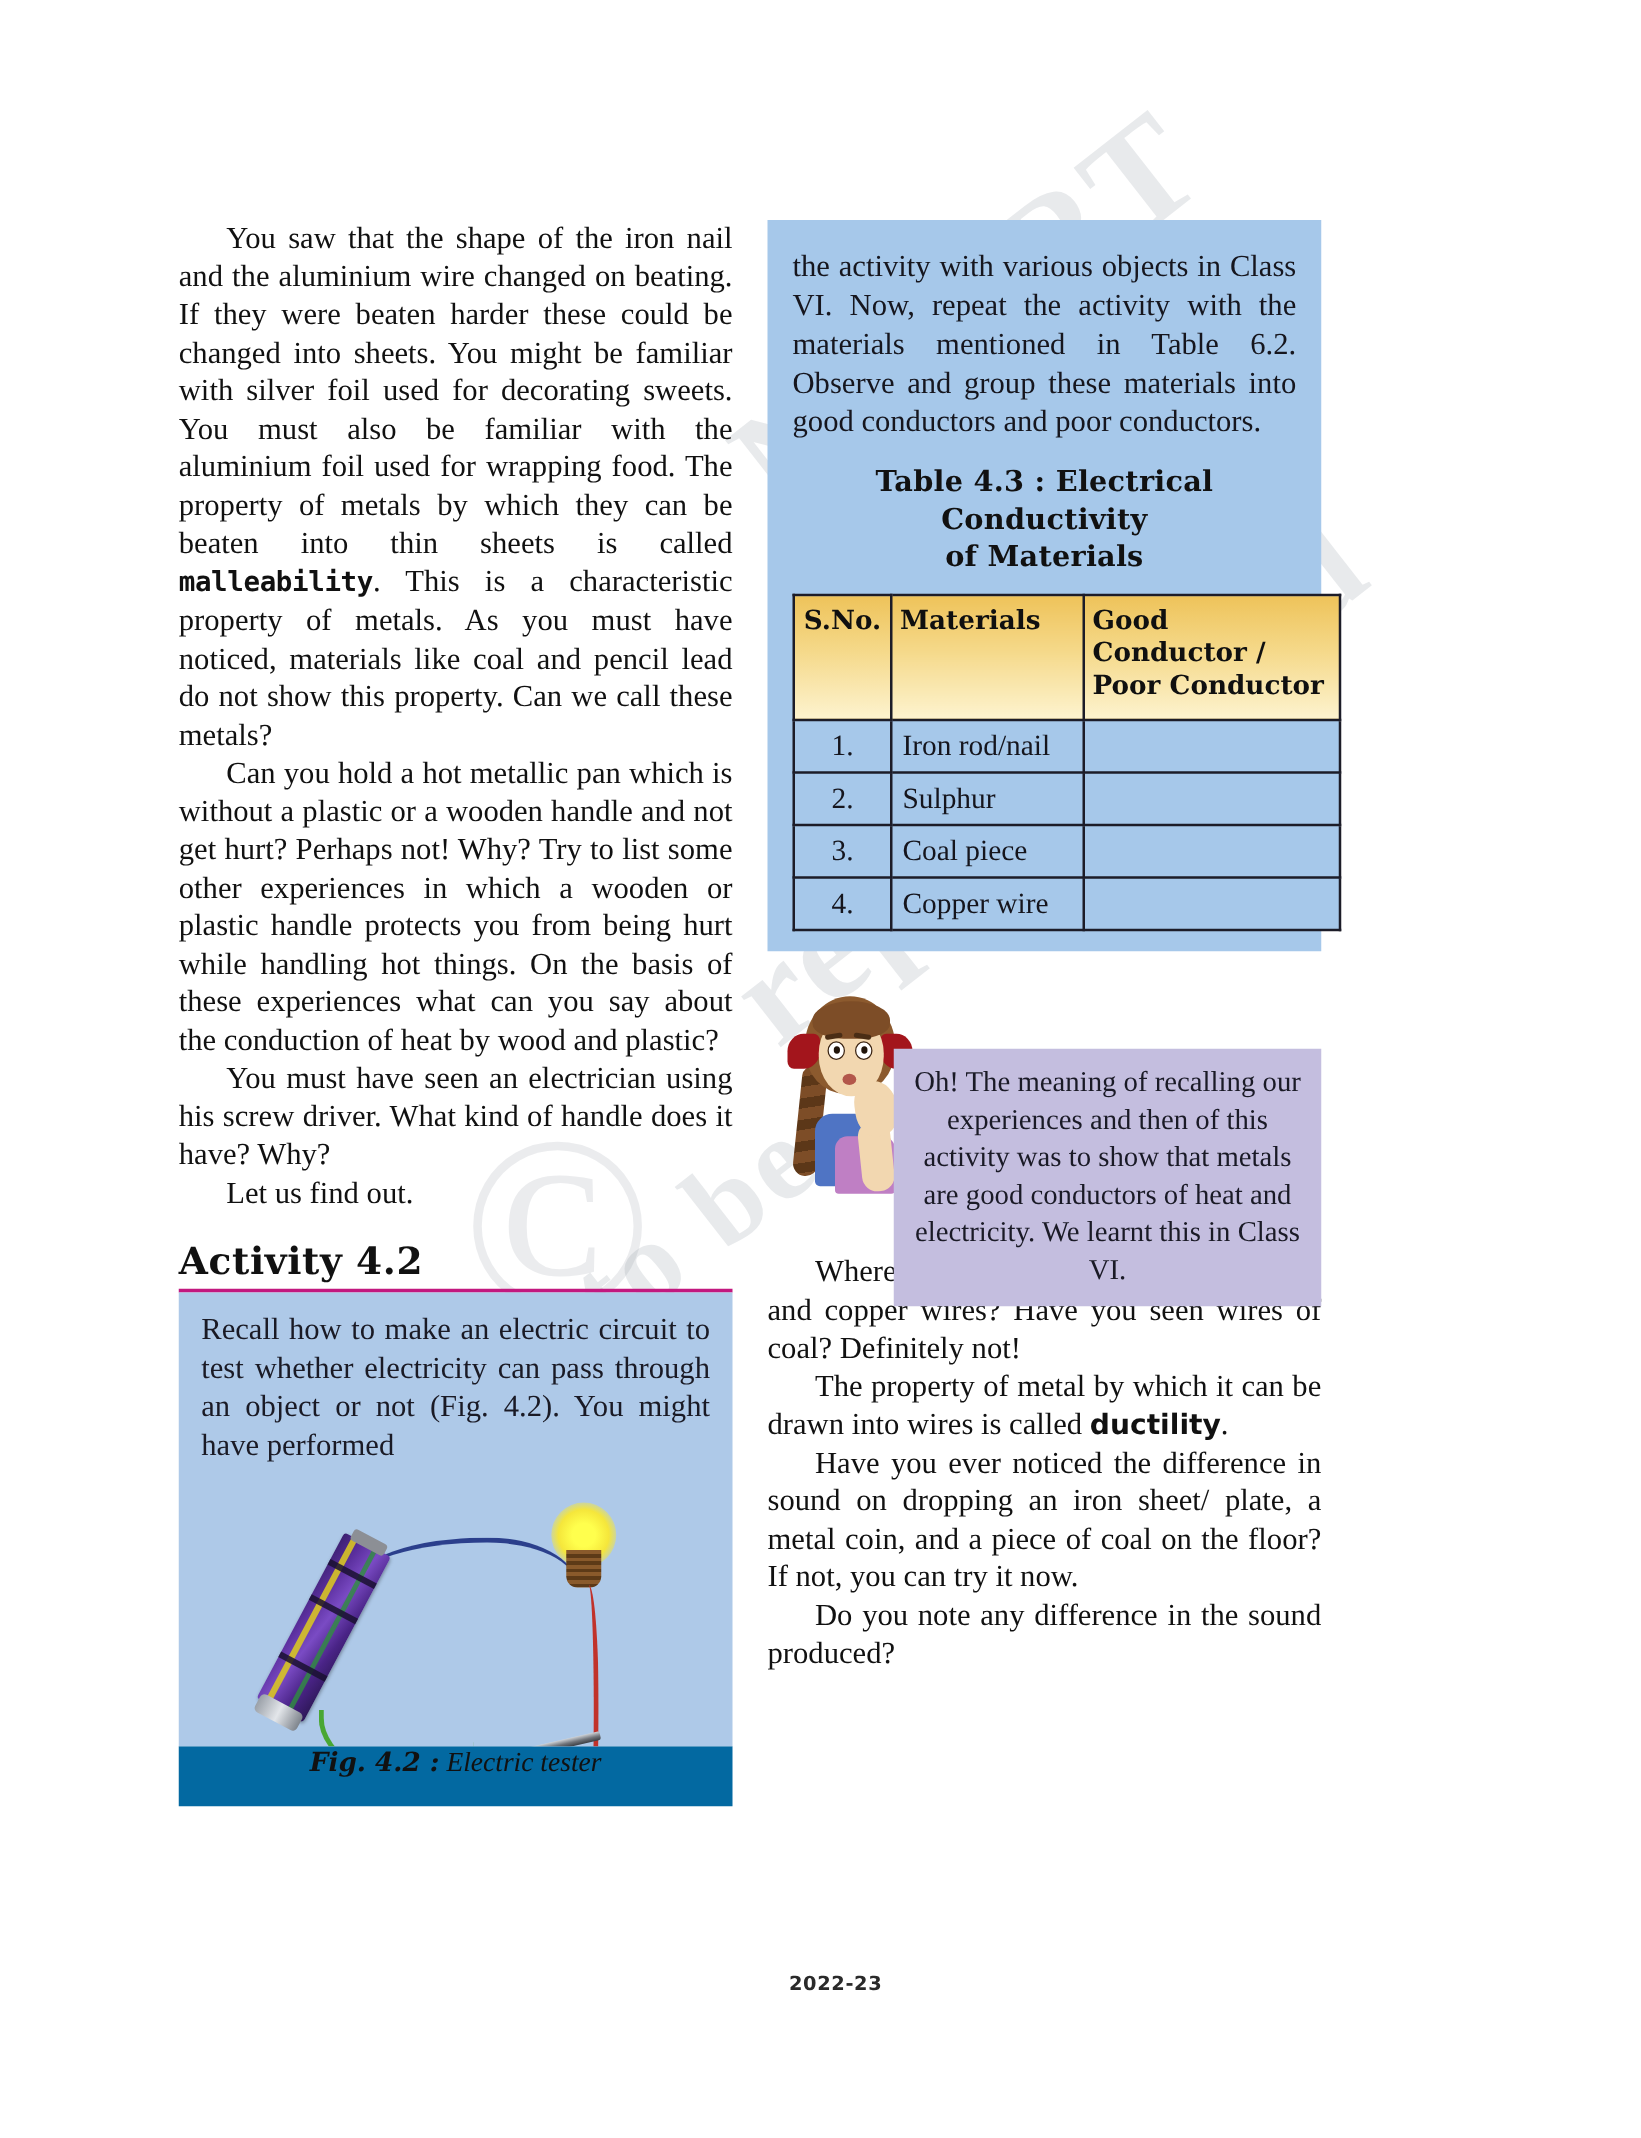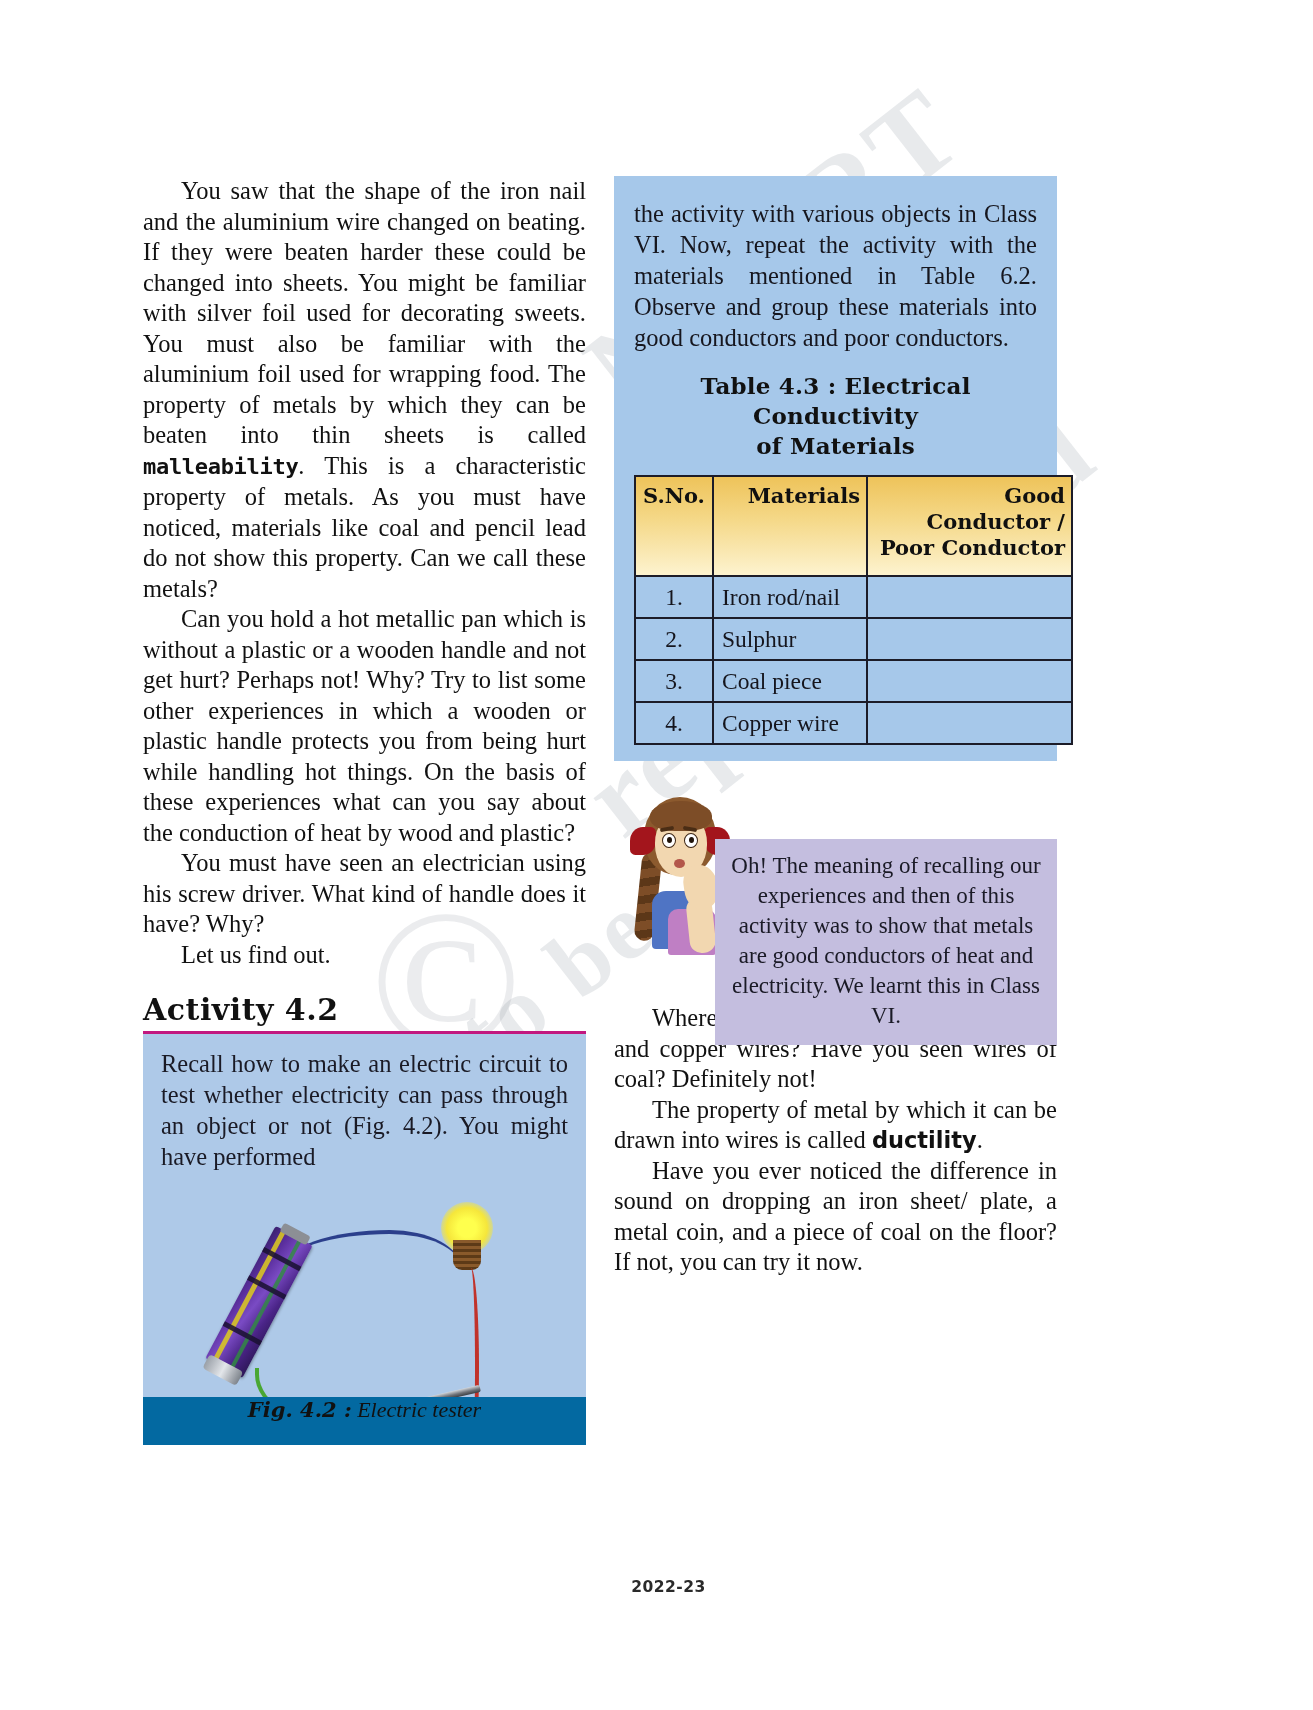--- a/index.html
+++ b/index.html
@@ -298,21 +298,21 @@
   }
   #cond-table thead th {
     background: linear-gradient(180deg, #eec35a 0%, #f5d98a 45%, #fdf3cf 100%);
     font-family: "DejaVu Serif", serif;
     font-weight: 700;
     font-size: 21px;
     line-height: 26px;
     color: #101010;
     padding: 6px 6px 14px 6px;
     vertical-align: top;
-    text-align: right;
+    text-align: left;
   }
   #cond-table thead th.c-sno { text-align: center; width: 72px; padding-left:2px; padding-right:2px;}
   #cond-table thead th.c-mat { width: 140px; }
   #cond-table thead th.c-cond { width: 191px; }
   #cond-table tbody td {
     background: #a6c8ea;
     height: 40px;
     font-size: 23.5px;
     color: #15151d;
   }
@@ -620,17 +620,18 @@
       </div>
       <div id="speech-box">Oh! The meaning of recalling our experiences and then of this activity was to show that metals are good conductors of heat and electricity. We learnt this in Class VI.</div>
     </div>
 
     <p class="body">Where do you find the use of aluminium and copper wires? Have you seen wires of coal? Definitely not!</p>
 
     <p class="body"><span>The property of metal by which it can be drawn into wires is called </span><span class="sans-bold">ductility</span><span>.</span></p>
 
     <p class="body">Have you ever noticed the difference in sound on dropping an iron sheet/ plate, a metal coin, and a piece of coal on the floor? If not, you can try it now.</p>
 
+    <p class="body">Do you note any difference in the sound produced?</p>
   </div>
 
 
   <div id="year-stamp">2022-23</div>
 </div>
 
 </body></html>

